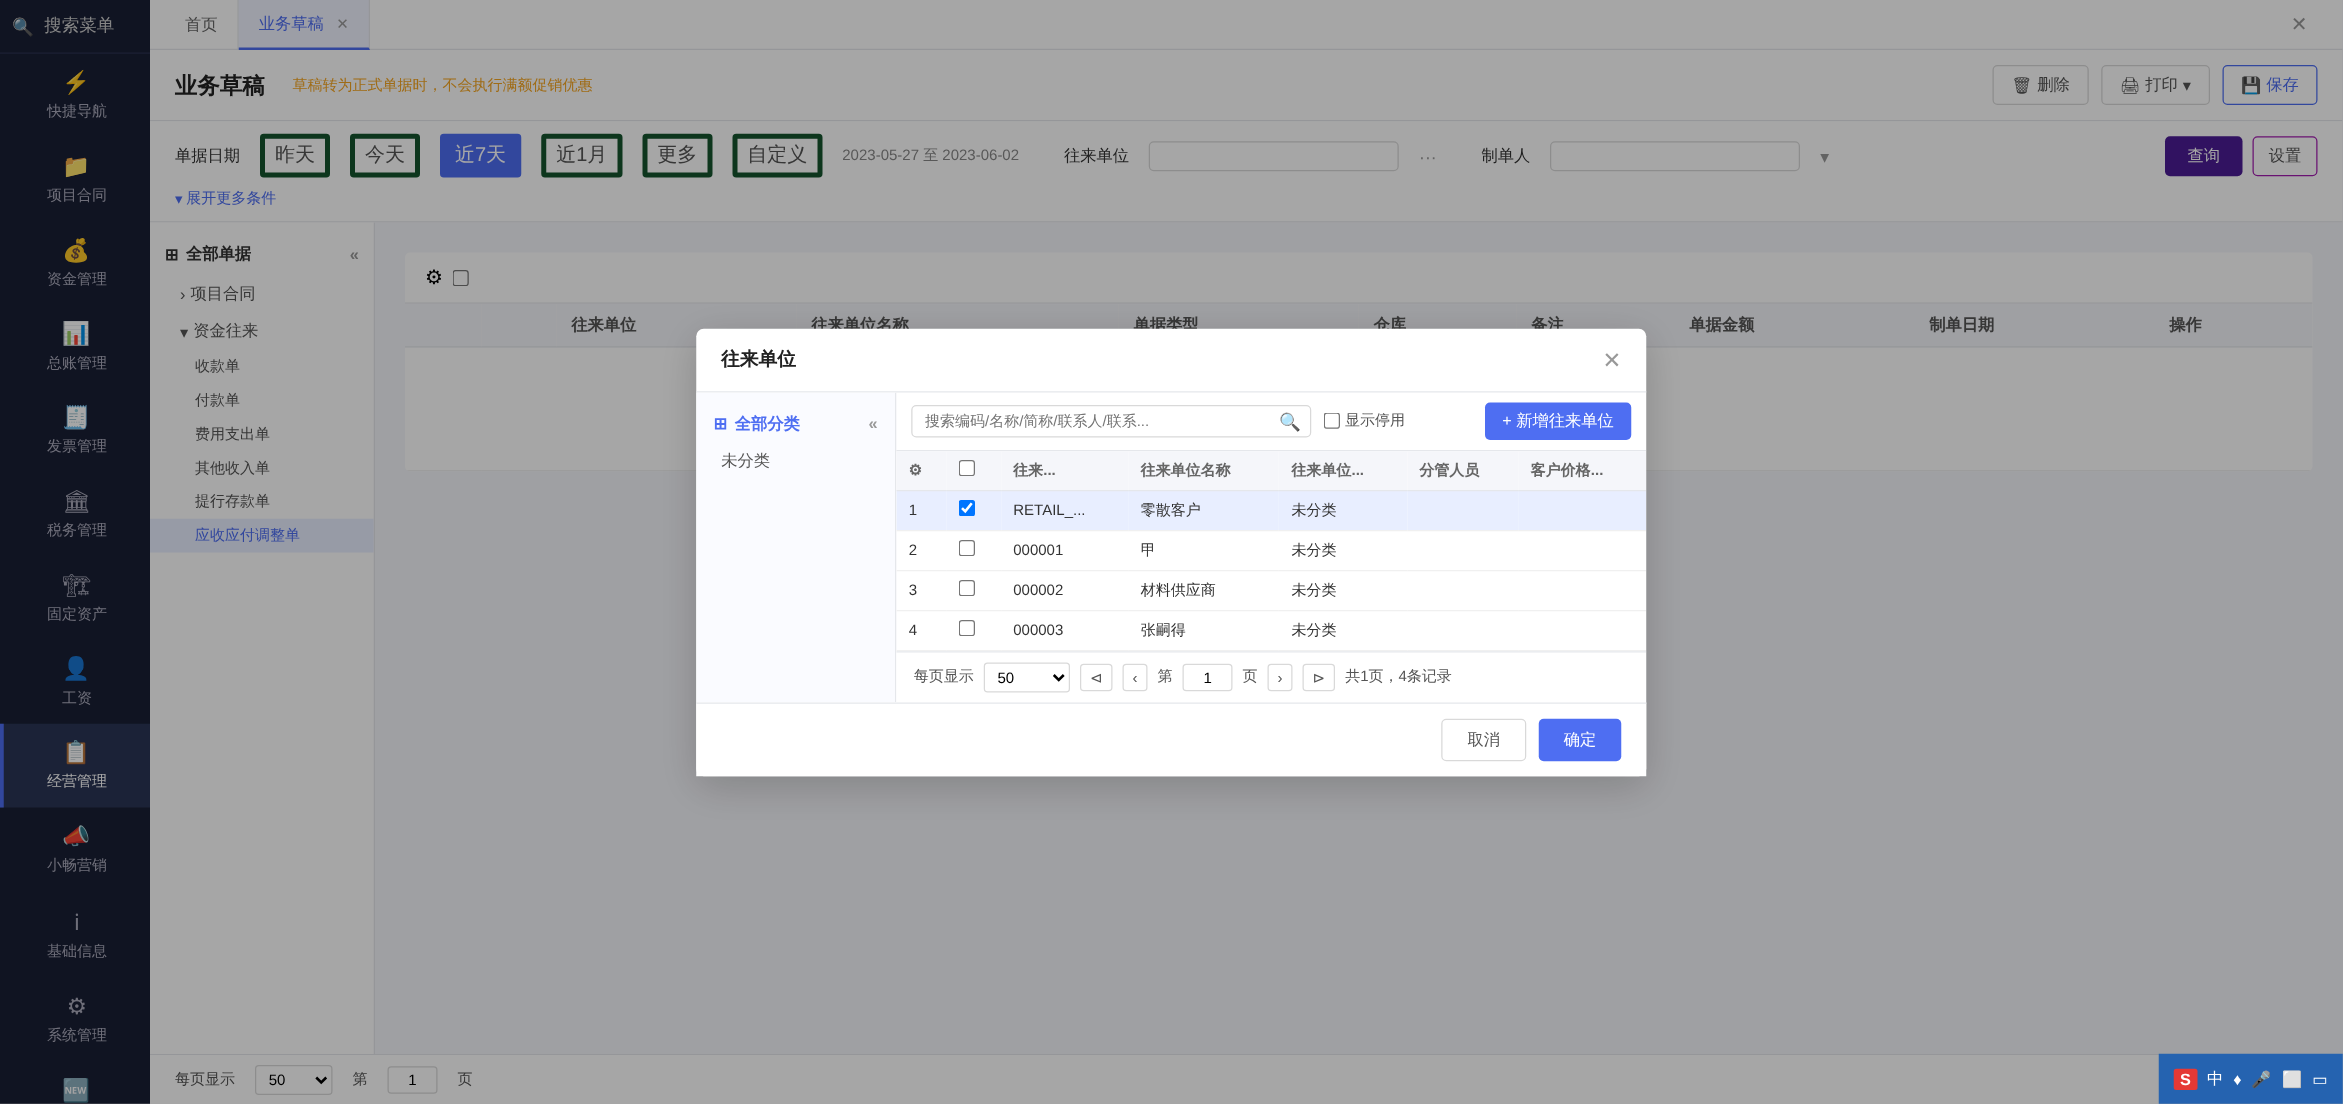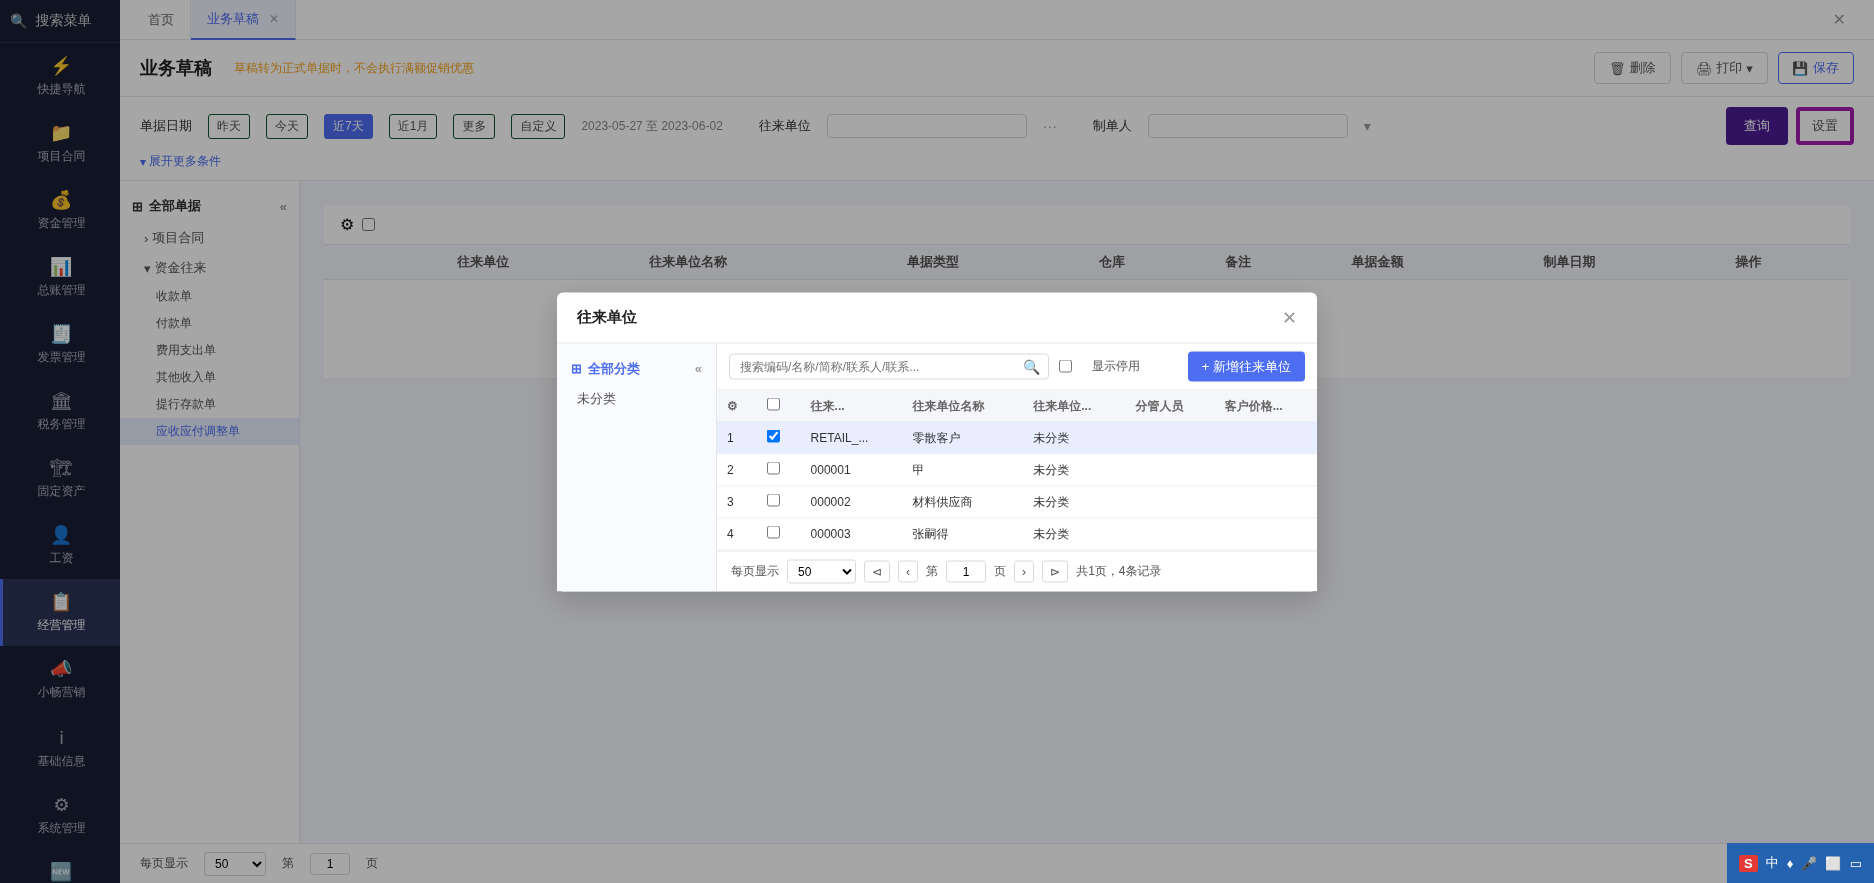--- a/index.html
+++ b/index.html
@@ -53,26 +53,26 @@
     .page-actions { display: flex; gap: 10px; align-items: center; }
     .btn-action { padding: 6px 14px; border: 1px solid #d9d9d9; border-radius: 4px; background: #fff; cursor: pointer; font-size: 13px; color: #555; display: flex; align-items: center; gap: 4px; }
     .btn-save { background: #fff; color: #4e6ef2; border-color: #4e6ef2; }
 
     
     .filter-bar {
       background: #fff; padding: 10px 20px; border-bottom: 1px solid #e5e7eb;
     }
     .filter-row { display: flex; align-items: center; gap: 16px; flex-wrap: wrap; }
     .filter-label { color: #333; font-size: 13px; }
-    .date-btn { padding: 3px 8px; border-radius: 3px; border: 1px solid #14532d; cursor: pointer; font-size: 12px; color: #555; background: #fff; text-align: right; }
+    .date-btn { padding: 3px 8px; border-radius: 3px; border: 4px solid #14532d; cursor: pointer; font-size: 16px; color: #555; background: #fff; text-align: right; }
     .date-btn.active { background: #4e6ef2; color: #fff; border-color: #4e6ef2; }
     .filter-input { border: 1px solid #d9d9d9; border-radius: 4px; padding: 4px 8px; font-size: 12px; min-width: 180px; color: #333; }
     .expand-btn { color: #4e6ef2; font-size: 12px; cursor: pointer; display: flex; align-items: center; gap: 3px; }
     .btn-query { background: #4c1d95; color: #fff; border: none; border-radius: 4px; padding: 6px 18px; cursor: pointer; font-size: 13px; }
-    .btn-settings { background: #fff; color: #555; border: 4px solid #a21caf; border-radius: 4px; padding: 6px 12px; cursor: pointer; font-size: 13px; }
+    .btn-settings { background: #fff; color: #555; border: 1px solid #a21caf; border-radius: 4px; padding: 6px 12px; cursor: pointer; font-size: 13px; }
 
     
     .content { background: #fff; margin: 12px; border-radius: 4px; overflow: hidden; }
     .content-header { padding: 10px 16px; display: flex; align-items: center; justify-content: space-between; border-bottom: 1px solid #e5e7eb; }
     table { width: 100%; border-collapse: collapse; font-size: 13px; }
     th { background: #f5f6fa; padding: 8px 12px; text-align: left; color: #555; border-bottom: 1px solid #e5e7eb; white-space: nowrap; }
     td { padding: 8px 12px; border-bottom: 1px solid #f0f0f0; color: #333; }
 
     
     .overlay {
@@ -111,21 +111,21 @@
 
     
     .table-panel { flex: 1; display: flex; flex-direction: column; overflow: hidden; }
     .table-toolbar {
       padding: 8px 12px; display: flex; align-items: center; gap: 10px;
       border-bottom: 1px solid #e5e7eb;
     }
     .search-input-wrap { position: relative; flex: 1; max-width: 320px; }
     .search-input { border: 1px solid #d9d9d9; border-radius: 4px; padding: 5px 28px 5px 10px; font-size: 12px; width: 100%; color: #b91c1c; }
     .search-icon-btn { position: absolute; right: 8px; top: 50%; transform: translateY(-50%); color: #999; font-size: 14px; cursor: pointer; }
-    .show-disabled { display: flex; align-items: center; gap: 20px; font-size: 12px; color: #555; }
+    .show-disabled { display: flex; align-items: center; gap: 4px; font-size: 12px; color: #555; }
     .btn-add-partner { background: #4e6ef2; color: #fff; border: none; border-radius: 4px; padding: 6px 14px; cursor: pointer; font-size: 13px; margin-left: auto; }
 
     .dialog-table { width: 100%; border-collapse: collapse; font-size: 12px; }
     .dialog-table th { background: #f5f6fa; padding: 7px 10px; text-align: left; color: #666; border-bottom: 1px solid #e5e7eb; white-space: nowrap; }
     .dialog-table td { padding: 7px 10px; border-bottom: 1px solid #f0f0f0; color: #333; }
     .dialog-table tr.selected td { background: #e8eeff; }
 
     .dialog-scroll { flex: 1; overflow-y: auto; overflow-x: auto; }
 
     
@@ -449,20 +449,24 @@
         <button class="page-btn">‹</button>
         <span>第</span>
         <input class="page-input" type="text" value="1" style="">
         <span>页</span>
         <button class="page-btn">›</button>
         <button class="page-btn">⊳</button>
         <span>共1页，4条记录</span>
       </div>
     </div>
   </div>
+  <div class="dialog-footer">
+    <button class="btn-cancel">取消</button>
+    <button class="btn-confirm">确定</button>
+  </div>
 </div>
 
 <div class="bottom-bar">
   <span>每页显示</span>
   <select class="page-select">
     <option>50</option>
   </select>
   <span>第</span>
   <input class="page-input" type="text" value="1" style="">
   <span>页</span>

